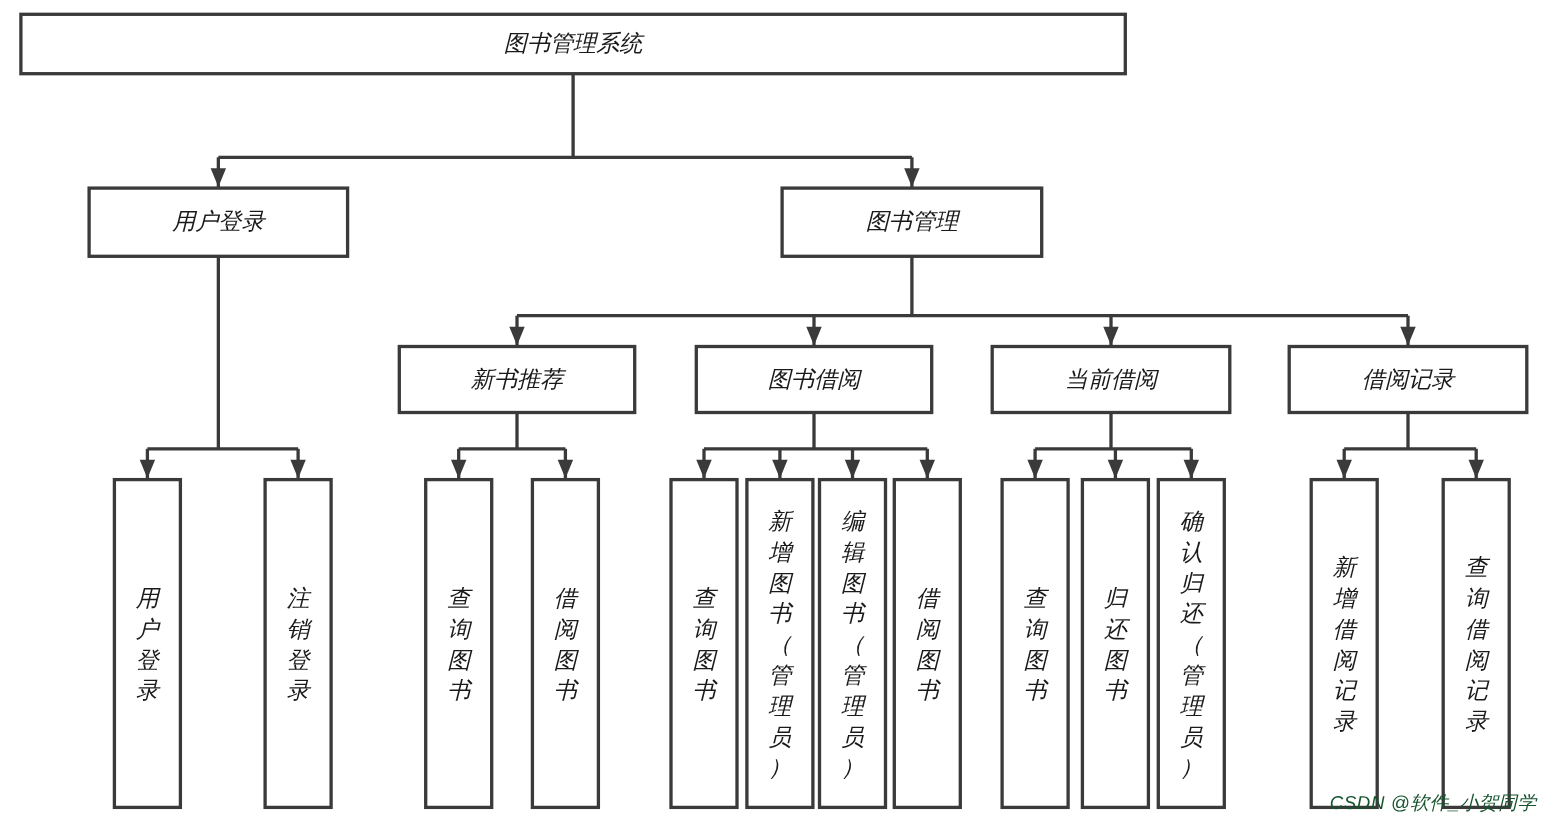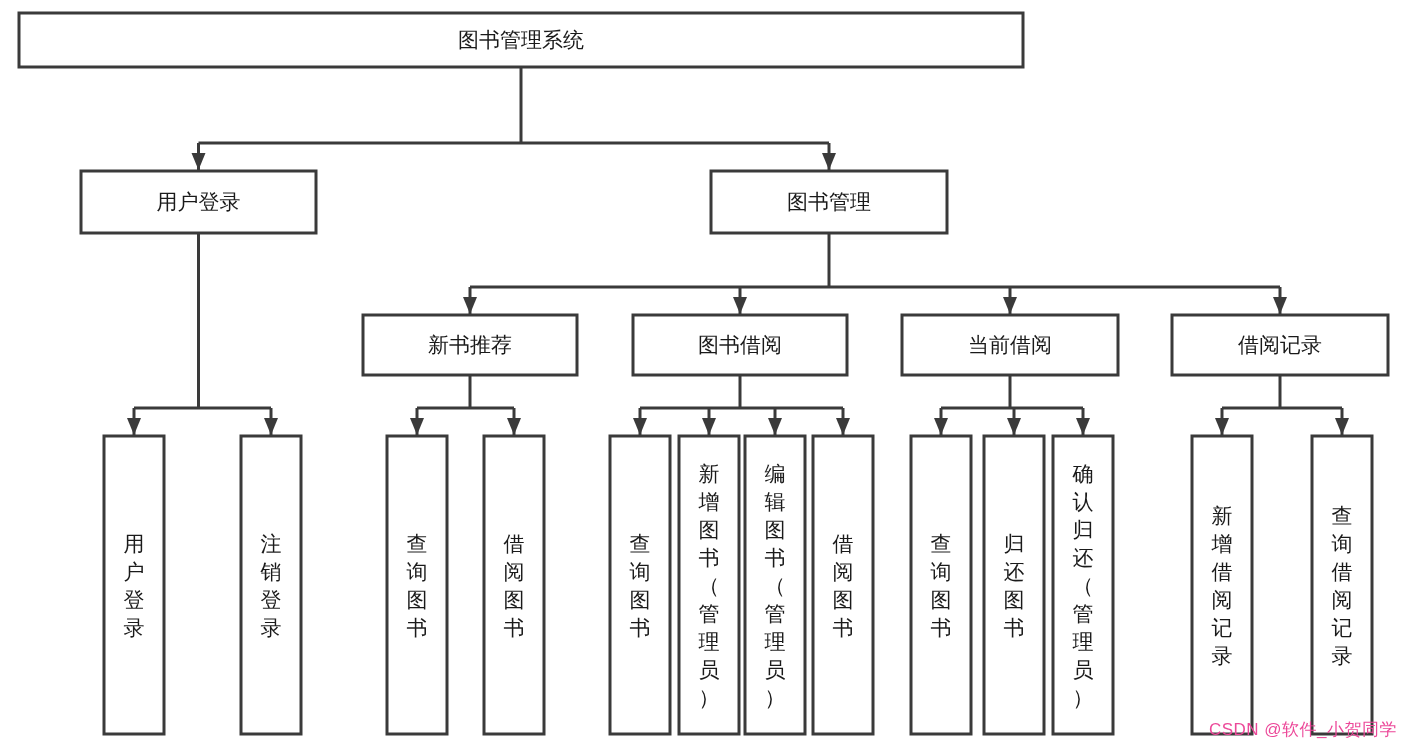--- a/index.html
+++ b/index.html
@@ -13,20 +13,21 @@
     height: 747px;
     font-family: "Liberation Sans", "DejaVu Sans", sans-serif;
     overflow: hidden;
     position: relative;
   }
   #diagram-root {
     position: relative;
     width: 1405px;
     height: 747px;
     background: #ffffff;
+    font-style: italic;
   }
   svg.diagram-canvas {
     position: absolute;
     top: 0;
     left: 0;
     width: 1405px;
     height: 747px;
     display: block;
   }
   .node-box {
@@ -56,21 +57,21 @@
     font-family: "Liberation Sans", "DejaVu Sans", sans-serif;
     font-size: 21px;
     text-anchor: middle;
   }
   .watermark {
     position: absolute;
     right: 8px;
     bottom: 6px;
     font-family: "Liberation Sans", "DejaVu Sans", sans-serif;
     font-size: 17px;
-    color: #ec4899;
+    color: #14532d;
     letter-spacing: 0.5px;
     white-space: nowrap;
     user-select: none;
   }
 </style>
 </head>
 <body>
 
 <div id="diagram-root">
   <svg class="diagram-canvas" viewBox="0 0 1405 747" xmlns="http://www.w3.org/2000/svg">

